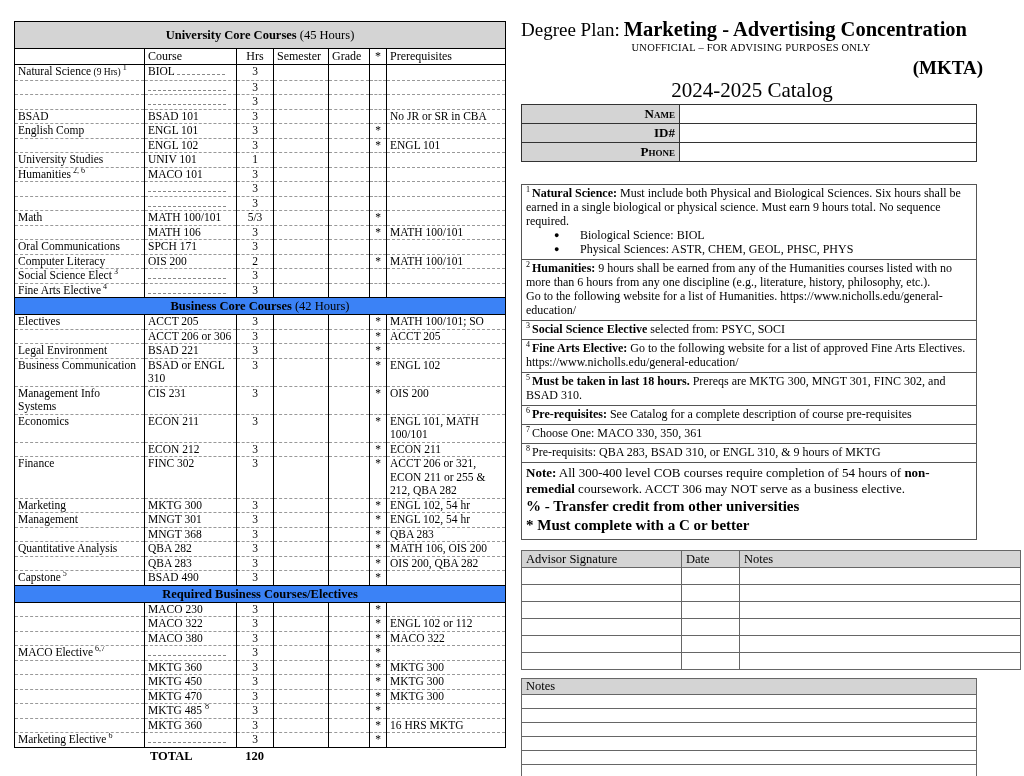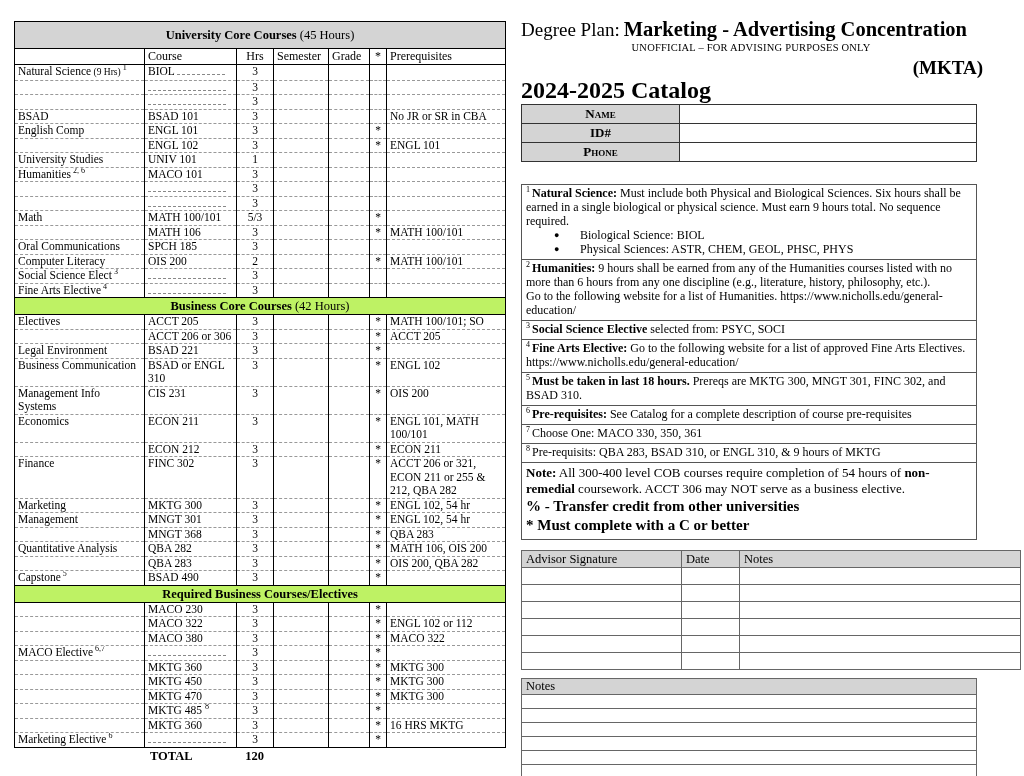--- a/index.html
+++ b/index.html
@@ -7,43 +7,43 @@
     font-family:"Liberation Serif", serif;position:relative;overflow:hidden}
 
   
   .left-panel{position:absolute;left:14px;top:21px;width:492px}
   table.course{border-collapse:collapse;width:492px;table-layout:fixed;border:1.5px solid #000}
   table.course td{border-left:1px solid #000;border-top:1px dashed #999;
     font-size:11.5px;line-height:13.5px;padding:0 3px;vertical-align:top;height:14px;overflow:hidden}
   tr.title-bar td{background:#d4d4d4;text-align:center;border-top:1.5px solid #000;
     border-bottom:1px solid #000;font-size:12.5px;height:27px;line-height:16px;vertical-align:middle}
   tr.colhead td{border-bottom:1.5px solid #000;font-size:12px;height:16px;line-height:15px}
-  tr.section-bar td{background:#bef264;text-align:center;border-top:1.5px solid #000;
+  tr.section-bar td{background:#3b82f6;text-align:center;border-top:1.5px solid #000;
     border-bottom:1.5px solid #000;font-size:12.5px;height:17px;line-height:16px;vertical-align:middle}
   .c-hrs,.c-star{text-align:center}
   sup{font-size:8px;vertical-align:super;line-height:0}
   .small{font-size:9.5px}
   .blank{display:inline-block;border-bottom:1px dashed #888;height:10px}
   .blank-long{width:78px}
   .blank-short{width:48px}
   .total-row{position:relative;height:16px;font-weight:bold;font-size:12.5px;margin-top:1px}
   .total-label{position:absolute;left:136px}
   .total-value{position:absolute;left:222px;width:37px;text-align:center}
 
   
   .right-panel{position:absolute;left:521px;top:18px;width:466px}
   .title-line{white-space:nowrap}
   .dp-label{font-size:19px}
   .dp-title{font-size:20.5px;font-weight:bold}
   .unofficial{font-size:10.5px;font-weight:normal;text-align:center;width:460px;margin-top:1px;letter-spacing:.2px}
   .code-line{text-align:right;font-size:19px;font-weight:bold;margin-top:4px;line-height:22px;padding-right:4px}
-  .catalog-line{text-align:left;font-size:24px;font-weight:bold;line-height:22px;padding-right:4px}
+  .catalog-line{text-align:center;font-size:21px;font-weight:normal;line-height:22px;padding-right:4px}
   table.student{border-collapse:collapse;width:456px;margin-top:3px}
   table.student td{border:1px solid #333;height:19px;font-size:13px}
-  td.s-label{width:158px;background:#d4d4d4;text-align:center;font-weight:bold;
+  td.s-label{width:158px;background:#d4d4d4;text-align:right;font-weight:bold;
     font-variant:small-caps;padding:0 4px}
   .footnotes{border:1px solid #555;width:456px;margin-top:22px}
   .fn{border-bottom:1px solid #555;padding:1px 4px 3px;font-size:12px;line-height:14px}
   .fn:last-child{border-bottom:none}
   .bullet{display:flex}
   .bullet .dot{width:10px;margin-left:28px;margin-right:16px;font-size:9px}
   .fn-note{font-size:13px;line-height:16px;padding:2px 4px 4px}
   .note-big{font-size:15px;font-weight:bold;line-height:19px}
   table.advisor{border-collapse:collapse;width:500px;margin-top:10px}
   table.advisor td{border:1px solid #666;font-size:12.5px;height:17px;padding:0 4px;vertical-align:middle}
@@ -182,21 +182,21 @@
           <td class="c-category"></td>
           <td class="c-course">MATH 106 </td>
           <td class="c-hrs">3</td>
           <td class="c-semester"></td>
           <td class="c-grade"></td>
           <td class="c-star">*</td>
           <td class="c-prereq">MATH 100/101</td>
         </tr>
         <tr>
           <td class="c-category">Oral Communications</td>
-          <td class="c-course">SPCH 185 </td>
+          <td class="c-course">SPCH 171 </td>
           <td class="c-hrs">3</td>
           <td class="c-semester"></td>
           <td class="c-grade"></td>
           <td class="c-star"></td>
           <td class="c-prereq"></td>
         </tr>
         <tr>
           <td class="c-category">Computer Literacy</td>
           <td class="c-course">OIS 200 </td>
           <td class="c-hrs">2</td>

